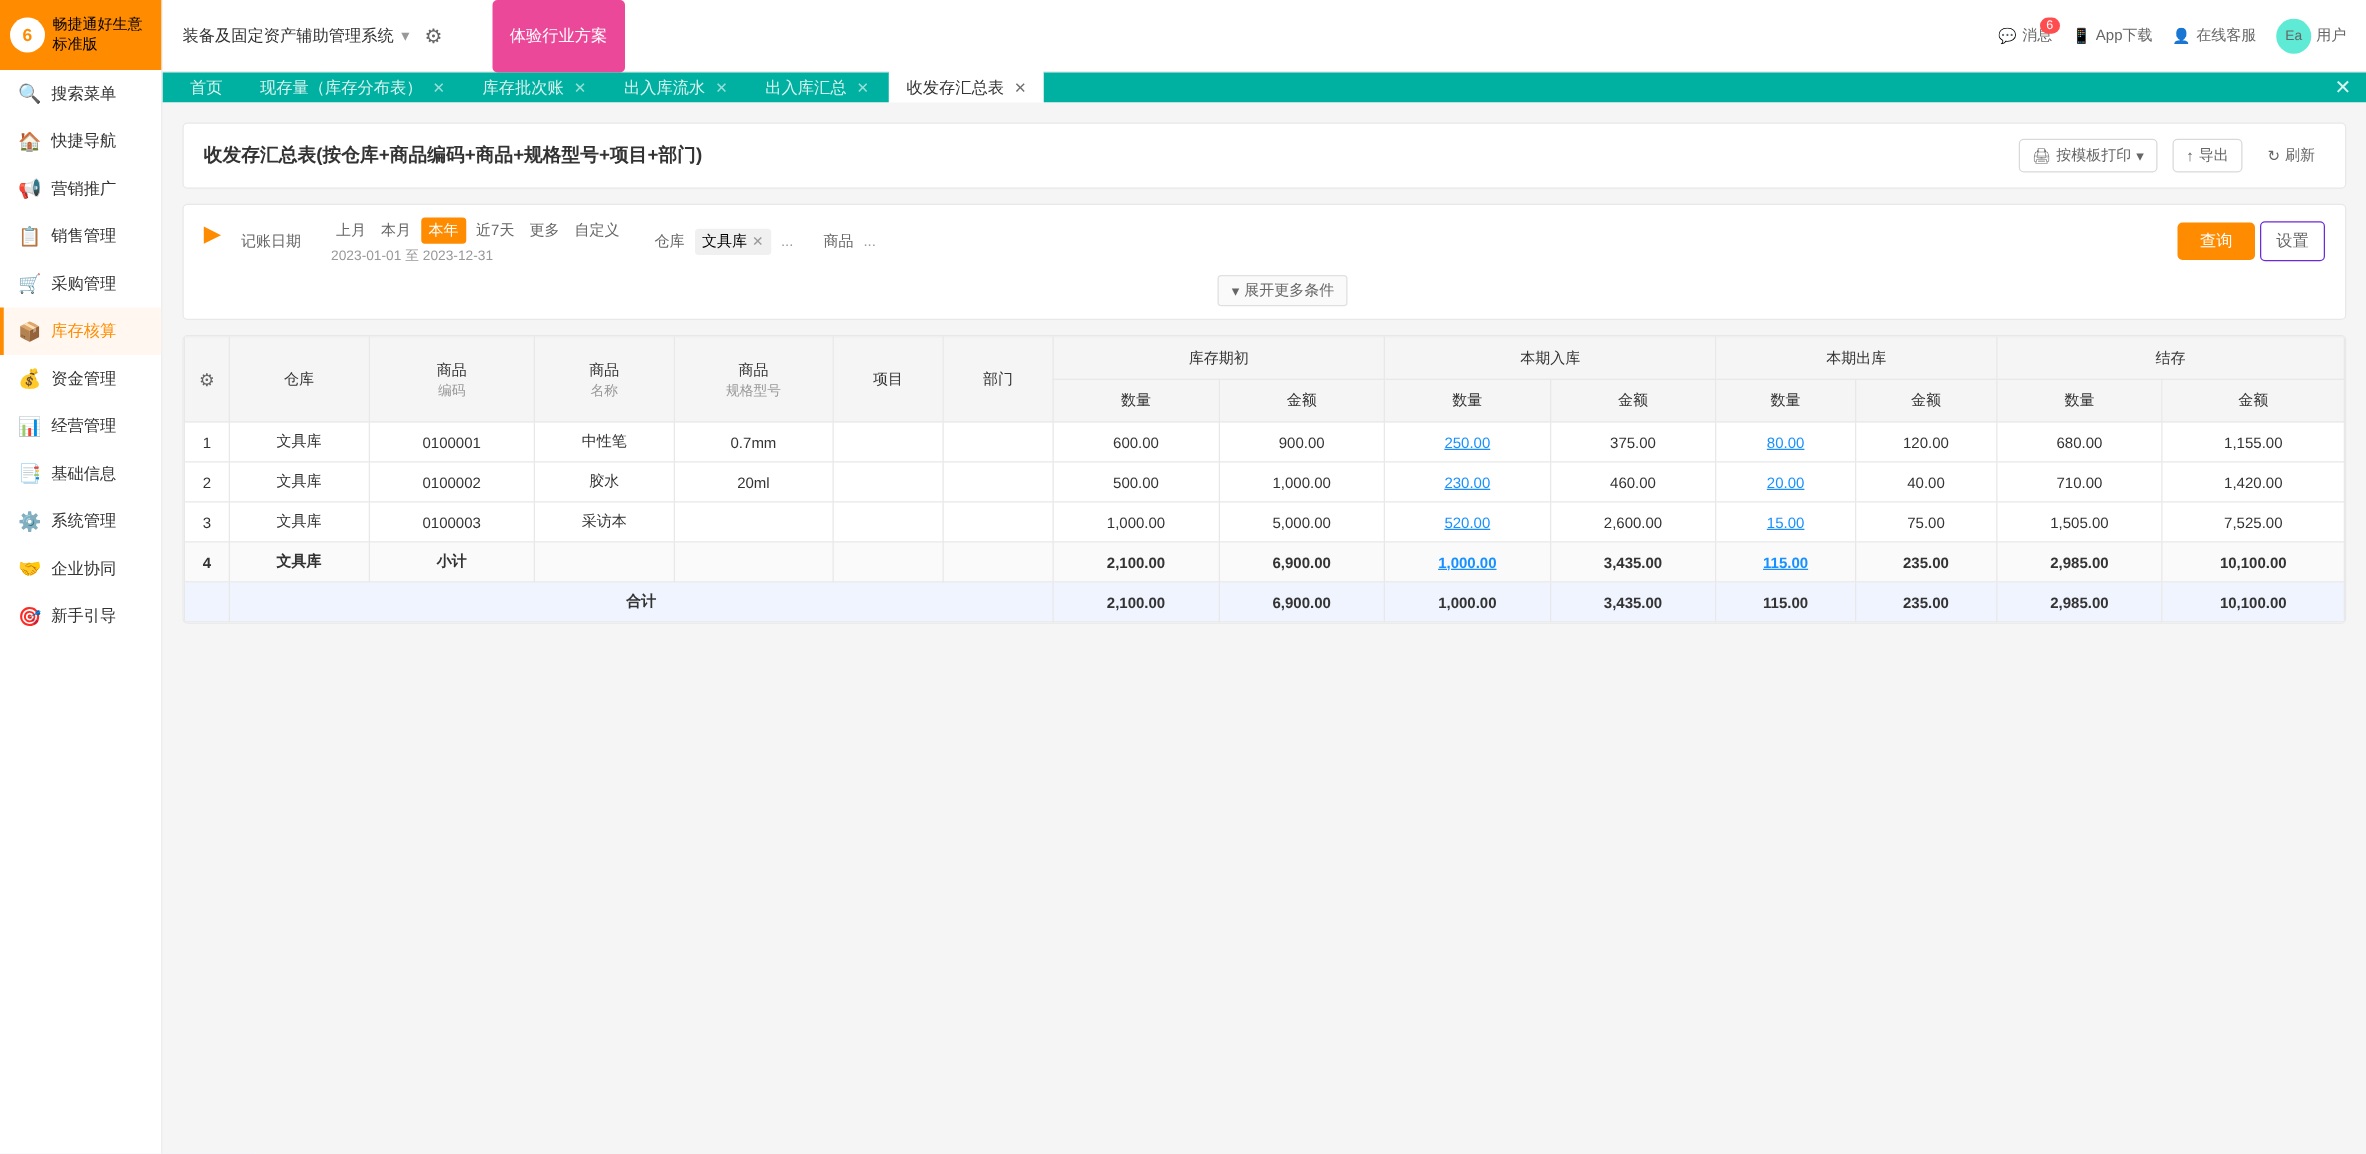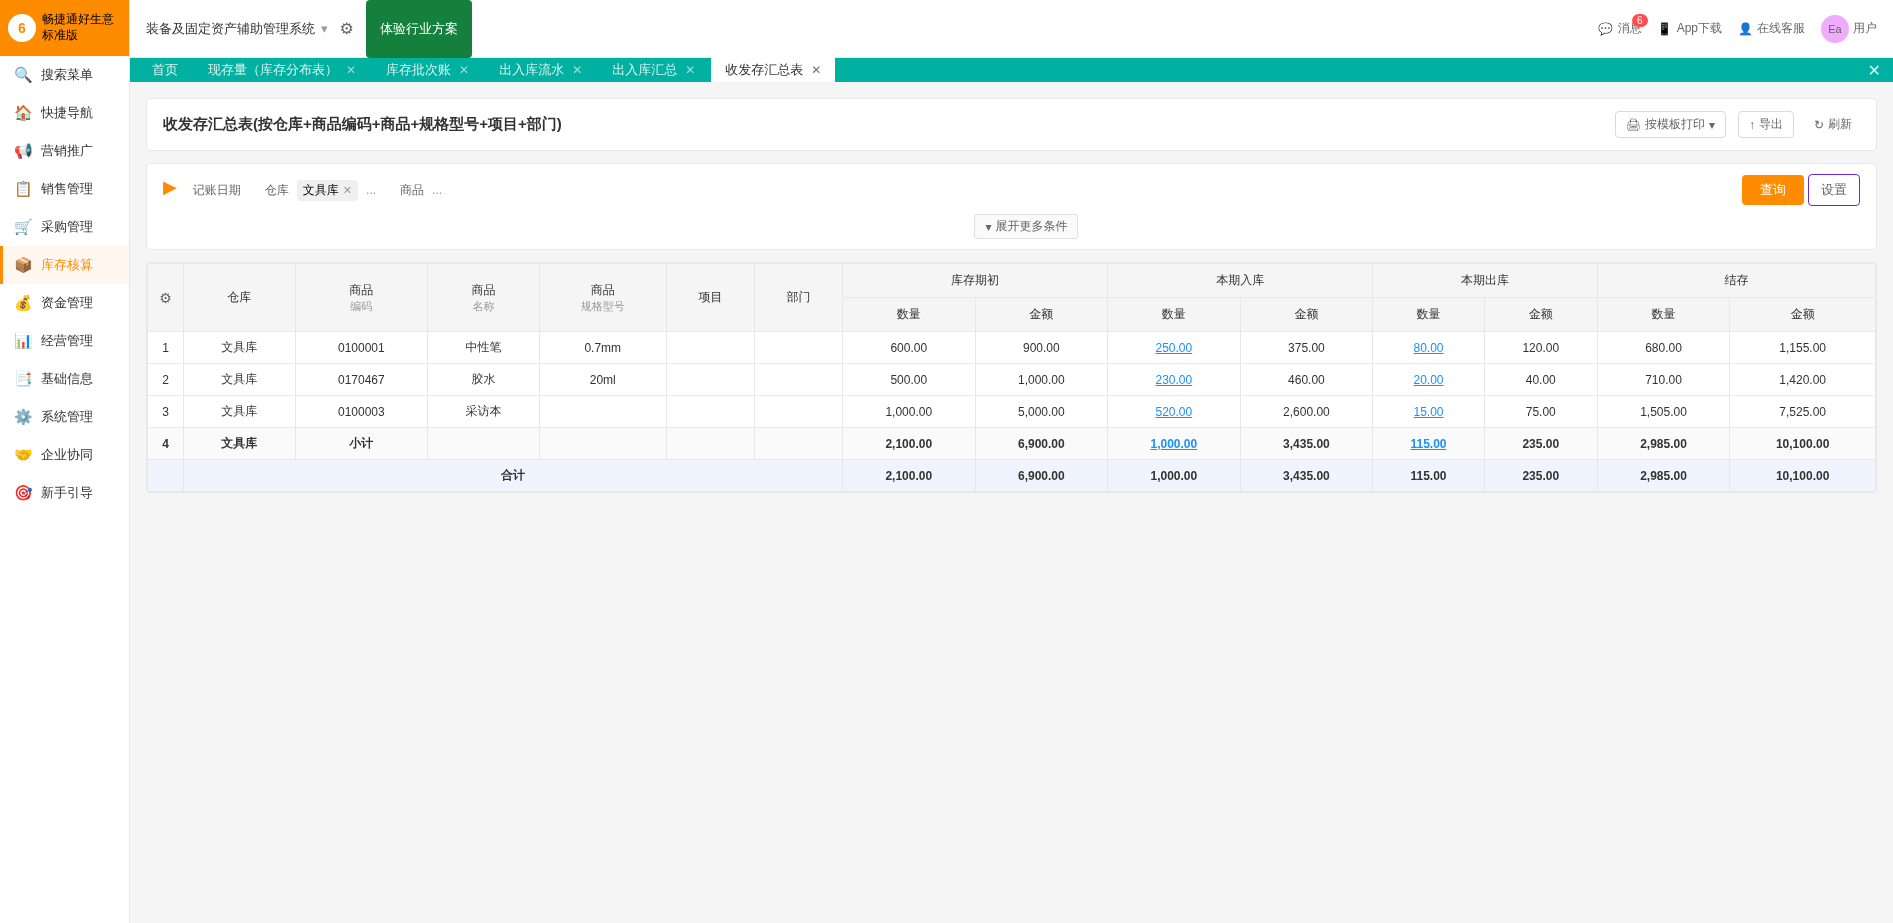--- a/index.html
+++ b/index.html
@@ -16,23 +16,23 @@
 
     
     .main { flex: 1; display: flex; flex-direction: column; overflow: hidden; }
 
     
     .topbar { background: #fff; height: 58px; display: flex; align-items: center; padding: 0 16px; border-bottom: 1px solid #e8e8e8; gap: 12px; flex-shrink: 0; }
     .topbar-system-name { display: flex; align-items: center; gap: 6px; }
     .topbar-actions { display: flex; align-items: center; gap: 16px; margin-left: auto; }
     .topbar-action { display: flex; align-items: center; gap: 4px; cursor: pointer; color: #666; font-size: 12px; position: relative; }
     .badge { background: #ff4d4f; color: #fff; border-radius: 10px; font-size: 10px; padding: 1px 4px; position: absolute; top: -6px; right: -6px; min-width: 16px; text-align: center; }
-    .btn-trial { background: #15803d; color: #fff; border: none; border-radius: 4px; padding: 20px 14px; cursor: pointer; font-size: 13px; }
+    .btn-trial { background: #ec4899; color: #fff; border: none; border-radius: 4px; padding: 20px 14px; cursor: pointer; font-size: 13px; margin-left: 28px; }
     .topbar-gear { color: #666; cursor: pointer; font-size: 16px; }
-    .user-avatar { width: 28px; height: 28px; background: #f0abfc; border-radius: 50%; display: flex; align-items: center; justify-content: center; font-size: 11px; color: #666; }
+    .user-avatar { width: 28px; height: 28px; background: #5eead4; border-radius: 50%; display: flex; align-items: center; justify-content: center; font-size: 11px; color: #666; }
 
     
     .tabbar { background: #00b0a0; display: flex; align-items: center; padding: 0 8px; height: 24px; flex-shrink: 0; gap: 2px; }
     .tab { display: flex; align-items: center; gap: 6px; padding: 6px 14px; border-radius: 4px 4px 0 0; cursor: pointer; font-size: 13px; color: rgba(255,255,255,0.85); background: transparent; white-space: nowrap; }
     .tab.active { background: #fff; color: #333; }
     .tab-close { font-size: 12px; opacity: 0.7; cursor: pointer; margin-left: 2px; }
     .tabbar-close { margin-left: auto; color: rgba(255,255,255,0.85); cursor: pointer; font-size: 16px; padding: 4px; }
 
     
     .page-content { flex: 1; overflow-y: auto; padding: 16px; background: #f5f5f5; }
@@ -219,20 +219,31 @@
       </div>
     </div>
 
     <div class="filter-section">
       <div class="filter-left-arrow">▶</div>
       <div class="filter-body">
         <div class="filter-row-1">
 
           <div class="filter-item date-filter">
             <span class="filter-label">记账日期</span>
+            <div style="display:flex;flex-direction:column;">
+              <div style="display:flex;gap:4px;align-items:center;">
+                <span class="date-btn">上月</span>
+                <span class="date-btn">本月</span>
+                <span class="date-btn active">本年</span>
+                <span class="date-btn">近7天</span>
+                <span class="date-btn">更多</span>
+                <span class="date-btn">自定义</span>
+              </div>
+              <div class="date-sub">2023-01-01 至 2023-12-31</div>
+            </div>
           </div>
 
           <div class="filter-item warehouse-filter">
             <span class="filter-label">仓库</span>
             <div class="filter-tag">
               <span>文具库</span>
               <span class="filter-tag-close">✕</span>
             </div>
             <span class="filter-more">...</span>
           </div>
@@ -298,21 +309,21 @@
     <td><span class="link-text">250.00</span></td>
     <td>375.00</td>
     <td><span class="link-text">80.00</span></td>
     <td>120.00</td>
     <td>680.00</td>
     <td>1,155.00</td>
   </tr>
             <tr>
     <td>2</td>
     <td>文具库</td>
-    <td>0170467</td>
+    <td>0100002</td>
     <td>胶水</td>
     <td>20ml</td>
     <td></td>
     <td></td>
     <td>500.00</td>
     <td>1,000.00</td>
     <td><span class="link-text">230.00</span></td>
     <td>460.00</td>
     <td><span class="link-text">20.00</span></td>
     <td>40.00</td>

